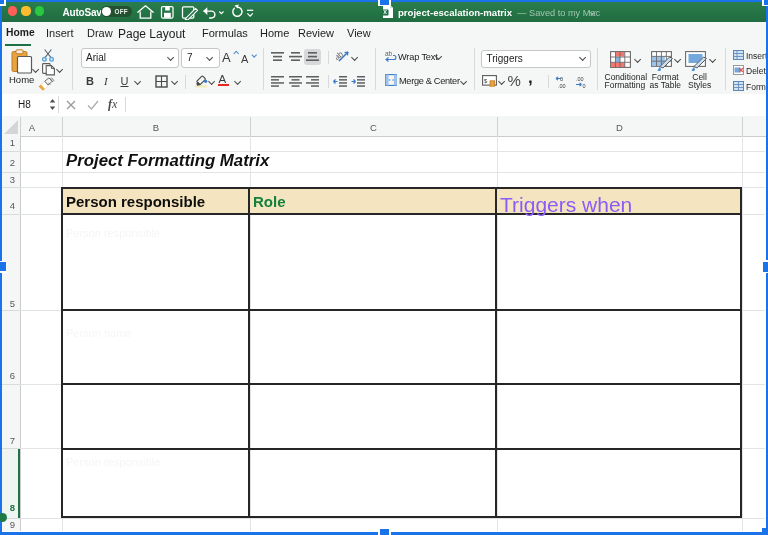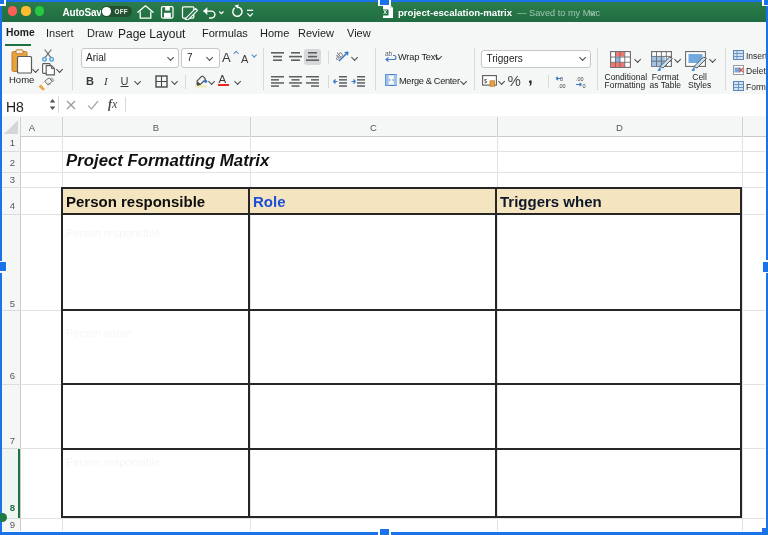--- a/index.html
+++ b/index.html
@@ -276,21 +276,21 @@
   <path d="M6 3 l4 4 m0 -4 l-4 4" stroke="#d9534f" stroke-width="1.2"></path>
 </svg>
 <div class="abs" style="left:746px;top:65.5px;font-size:8.5px;color:#1d1d1f;">Delete</div>
 <svg class="abs" style="left:732.5px;top:81px;" width="11" height="10" viewBox="0 0 11 10">
   <rect x="0.5" y="0.5" width="10" height="9" fill="#cfe3f5" stroke="#5a85b5" stroke-width="1"></rect>
   <path d="M0.5 3.5 h10 M0.5 6.5 h10 M5.5 0.5 v9" stroke="#5a85b5" stroke-width="0.8"></path>
 </svg>
 <div class="abs" style="left:746px;top:82px;font-size:8.5px;color:#1d1d1f;">Format</div>
 
 <div class="abs" style="left:0;top:93.5px;width:768px;height:22px;background:#fff;border-bottom:1.5px solid #c9cbcd;"></div>
-<div class="abs" style="left:6px;top:99px;font-size:14px;color:#1d1d1f;">H8</div>
+<div class="abs" style="left:18px;top:99px;font-size:10px;color:#1d1d1f;">H8</div>
 <svg class="abs" style="left:49px;top:99px;" width="7" height="11" viewBox="0 0 7 11" fill="#4f4f51">
   <path d="M3.5 0 l2.7 3.6 h-5.4 z"></path>
     <path d="M3.5 11 l2.7 -3.6 h-5.4 z"></path>
 </svg>
 <div class="sep" style="left:58px;top:96px;height:17px;"></div>
 <svg class="abs" style="left:66px;top:100px;" width="10" height="10" viewBox="0 0 10 10" stroke="#9a9a9c" stroke-width="1.3" fill="none">
   <path d="M1 1 l8 8 M9 1 l-8 8"></path>
 </svg>
 <svg class="abs" style="left:87px;top:100px;" width="12" height="10" viewBox="0 0 12 10" stroke="#aaacae" stroke-width="1.3" fill="none">
   <path d="M1 5.5 l3.5 3.5 L11 1"></path>
@@ -363,22 +363,22 @@
 <div class="abs" style="left:61px;top:383px;width:681px;height:2.2px;background:#262626;"></div>
 <div class="abs" style="left:61px;top:447.5px;width:681px;height:2.2px;background:#262626;"></div>
 <div class="abs" style="left:61px;top:515.5px;width:681px;height:2.4px;background:#262626;"></div>
 
 <div class="abs" style="left:61px;top:186.5px;width:2.2px;height:331.4px;background:#262626;"></div>
 <div class="abs" style="left:247.8px;top:186.5px;width:2.2px;height:331.4px;background:#262626;"></div>
 <div class="abs" style="left:494.8px;top:186.5px;width:2.2px;height:331.4px;background:#262626;"></div>
 <div class="abs" style="left:739.8px;top:186.5px;width:2.2px;height:331.4px;background:#262626;"></div>
 
 <div class="abs" style="left:66px;top:192.5px;font-size:15px;font-weight:700;color:#0d0d0d;">Person responsible</div>
-<div class="abs" style="left:253px;top:192.5px;font-size:15px;font-weight:700;color:#1d4ed8;">Role</div>
-<div class="abs" style="left:500px;top:192.5px;font-size:15px;font-weight:700;color:#0f172a;">Triggers when</div>
+<div class="abs" style="left:253px;top:192.5px;font-size:15px;font-weight:700;color:#15803d;">Role</div>
+<div class="abs" style="left:500px;top:192.5px;font-size:21px;font-weight:400;color:#8b5cf6;">Triggers when</div>
 
 <div class="abs" style="left:66px;top:227px;font-size:11px;color:#f5f5f5;">Person responsible</div>
 <div class="abs" style="left:66px;top:327px;font-size:11px;color:#f6f6f6;">Person name</div>
 <div class="abs" style="left:66px;top:456px;font-size:11px;color:#f5f5f5;">Person responsible</div>
 
 <div class="abs" style="left:0;top:0;width:768px;height:2px;background:#1a73e8;"></div>
 <div class="abs" style="left:0;top:0;width:2px;height:535px;background:#1a73e8;"></div>
 <div class="abs" style="left:765.5px;top:0;width:2.5px;height:535px;background:#1a73e8;"></div>
 <div class="abs" style="left:0;top:531.5px;width:768px;height:3.5px;background:#1a73e8;"></div>
 

